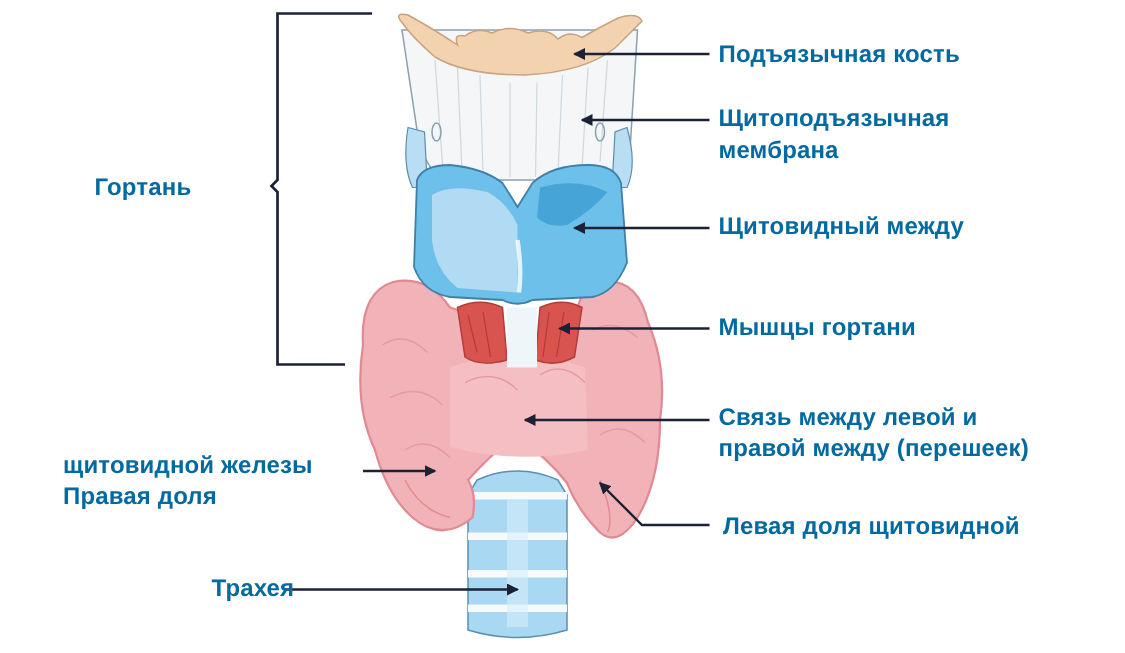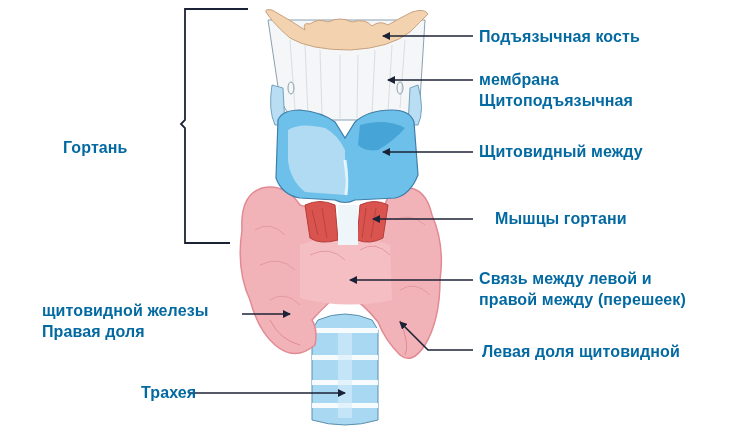--- a/index.html
+++ b/index.html
@@ -75,38 +75,38 @@
     <line x1="473" y1="80" x2="388" y2="80" marker-end="url(#arrowhead)"></line>
     <line x1="473" y1="152" x2="383" y2="152" marker-end="url(#arrowhead)"></line>
     <line x1="473" y1="219" x2="373" y2="219" marker-end="url(#arrowhead)"></line>
     <line x1="473" y1="280" x2="350" y2="280" marker-end="url(#arrowhead)"></line>
     <polyline points="473,350 428,350 400,322" marker-end="url(#arrowhead)"></polyline>
     <line x1="242" y1="314" x2="290" y2="314" marker-end="url(#arrowhead)"></line>
     <line x1="190" y1="393" x2="345" y2="393" marker-end="url(#arrowhead)"></line>
   </g>
 </svg>
 
-<div class="label" style="left:63px; top:115px;margin-top:22px;">
+<div class="label" style="left:63px; top:115px;">
   <span>Гортань</span>
 </div>
 
 <div class="label" style="left:479px; top:26px;">
   <span>Подъязычная кость</span>
 </div>
 
 <div class="label" style="left:479px; top:69px;">
+  <span>Щитоподъязычная</span>
   <span>мембрана</span>
-  <span>Щитоподъязычная</span>
 </div>
 
 <div class="label" style="left:479px; top:141px;">
   <span>Щитовидный между</span>
 </div>
 
-<div class="label" style="left:495px; top:208px;">
+<div class="label" style="left:479px; top:208px;">
   <span>Мышцы гортани</span>
 </div>
 
 <div class="label" style="left:479px; top:268px;">
   <span>Связь между левой и</span>
   <span>правой между (перешеек)</span>
 </div>
 
 <div class="label" style="left:482px; top:341px;">
   <span>Левая доля щитовидной</span>

